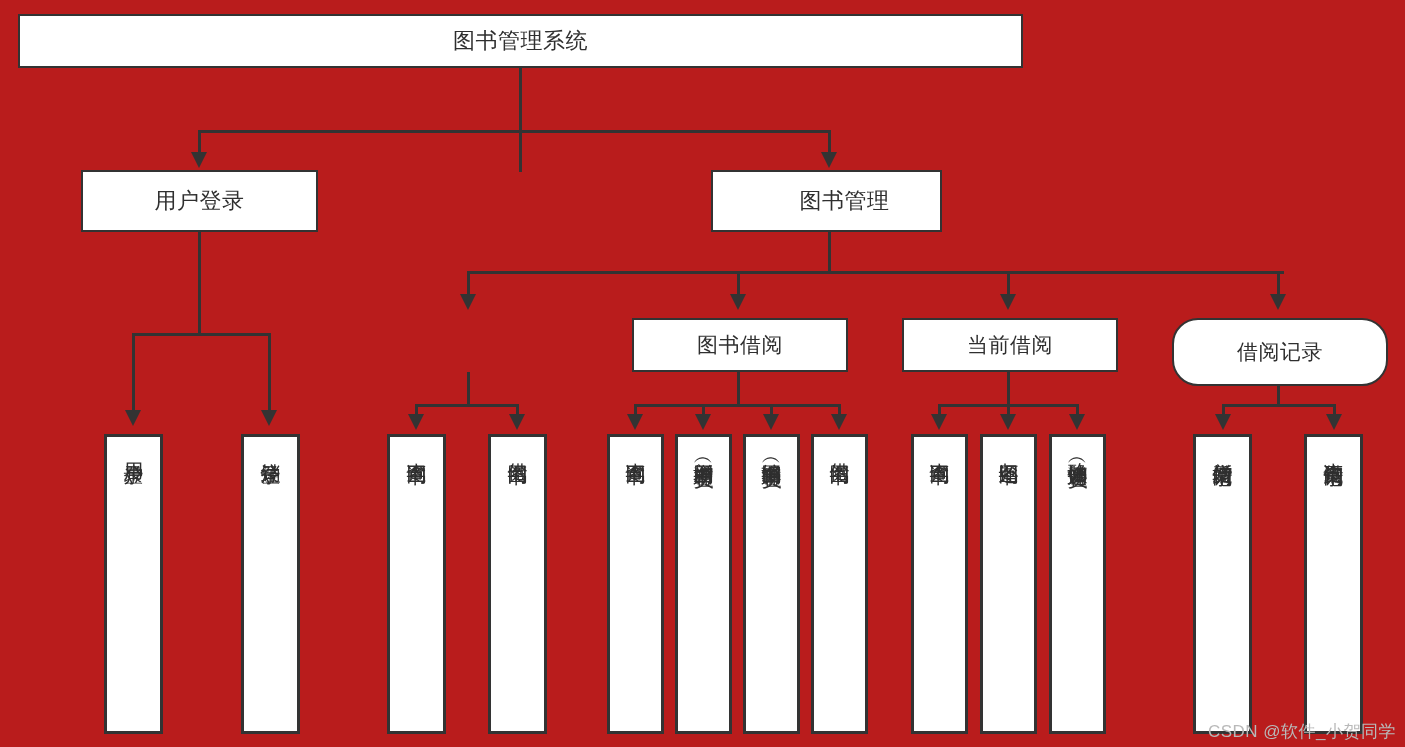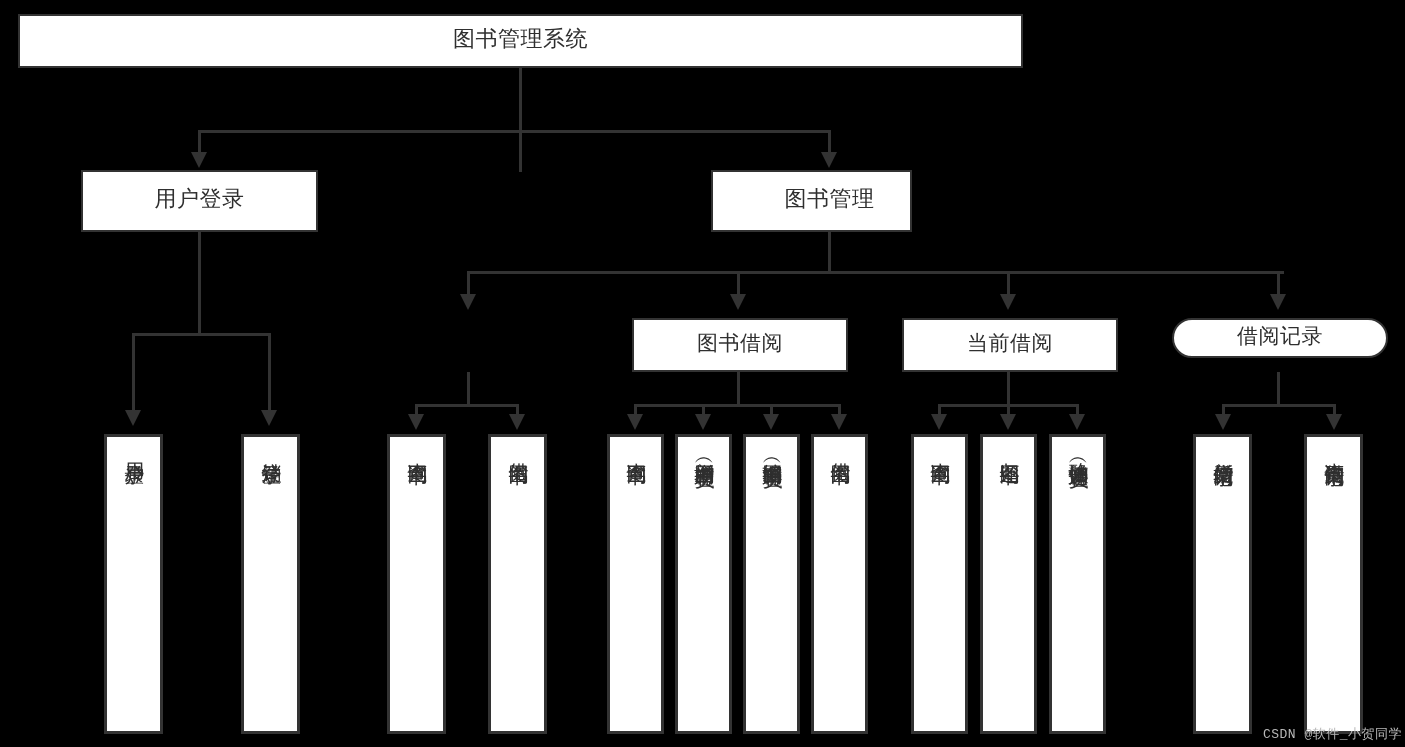--- a/index.html
+++ b/index.html
@@ -8,23 +8,22 @@
     padding: 0;
     background: #ffffff;
   }
   body {
     font-family: "Liberation Sans", "DejaVu Sans", sans-serif;
   }
   #canvas {
     position: relative;
     width: 1405px;
     height: 747px;
-    background: #000000;
+    background: #b91c1c;
     overflow: hidden;
-    font-family: Liberation Mono, monospace;
   }
   
   .node {
     position: absolute;
     box-sizing: border-box;
     background: #ffffff;
     border: 2px solid #333333;
     display: flex;
     align-items: center;
     justify-content: center;
@@ -67,23 +66,23 @@
     position: absolute;
     width: 0;
     height: 0;
     border-left: 8px solid transparent;
     border-right: 8px solid transparent;
     border-top: 16px solid #333333;
   }
   
   #watermark {
     position: absolute;
-    right: 3px;
+    right: 9px;
     bottom: 4px;
-    font-size: 13px;
+    font-size: 17px;
     color: #b9b9b9;
     white-space: nowrap;
     letter-spacing: 0.5px;
   }
 </style>
 </head>
 <body>
 
 <div id="canvas">
 
@@ -146,31 +145,31 @@
   <div class="vline" style="left:1333px; top:404px; height:12px;"></div>
   <div class="arrow" style="left:1326px; top:414px;"></div>
 
   <div class="node root" style="left:18px; top:14px; width:1005px; height:54px;">
     <span class="label">图书管理系统</span>
   </div>
 
   <div class="node l2" style="left:81px; top:170px; width:237px; height:62px;">
     <span class="label">用户登录</span>
   </div>
-  <div class="node l2" style="left:711px; top:170px; width:201px; height:62px;padding-left:36px;">
+  <div class="node l2" style="left:711px; top:170px; width:231px; height:62px;padding-left:36px;">
     <span class="label">图书管理</span>
   </div>
 
   <div class="node l3" style="left:902px; top:318px; width:216px; height:54px;">
     <span class="label">当前借阅</span>
   </div>
   <div class="node l3" style="left:632px; top:318px; width:216px; height:54px;">
     <span class="label">图书借阅</span>
   </div>
-  <div class="node l3" style="left:1172px; top:318px; width:216px; height:40px;border-radius:26px;">
+  <div class="node l3" style="left:1172px; top:318px; width:216px; height:68px;border-radius:26px;">
     <span class="label">借阅记录</span>
   </div>
 
   <div class="node leaf" style="left:104px; top:434px; width:59px; height:300px;">
     <span class="label">用户登录</span>
   </div>
   <div class="node leaf" style="left:241px; top:434px; width:59px; height:300px;">
     <span class="label">注销登录</span>
   </div>
 

